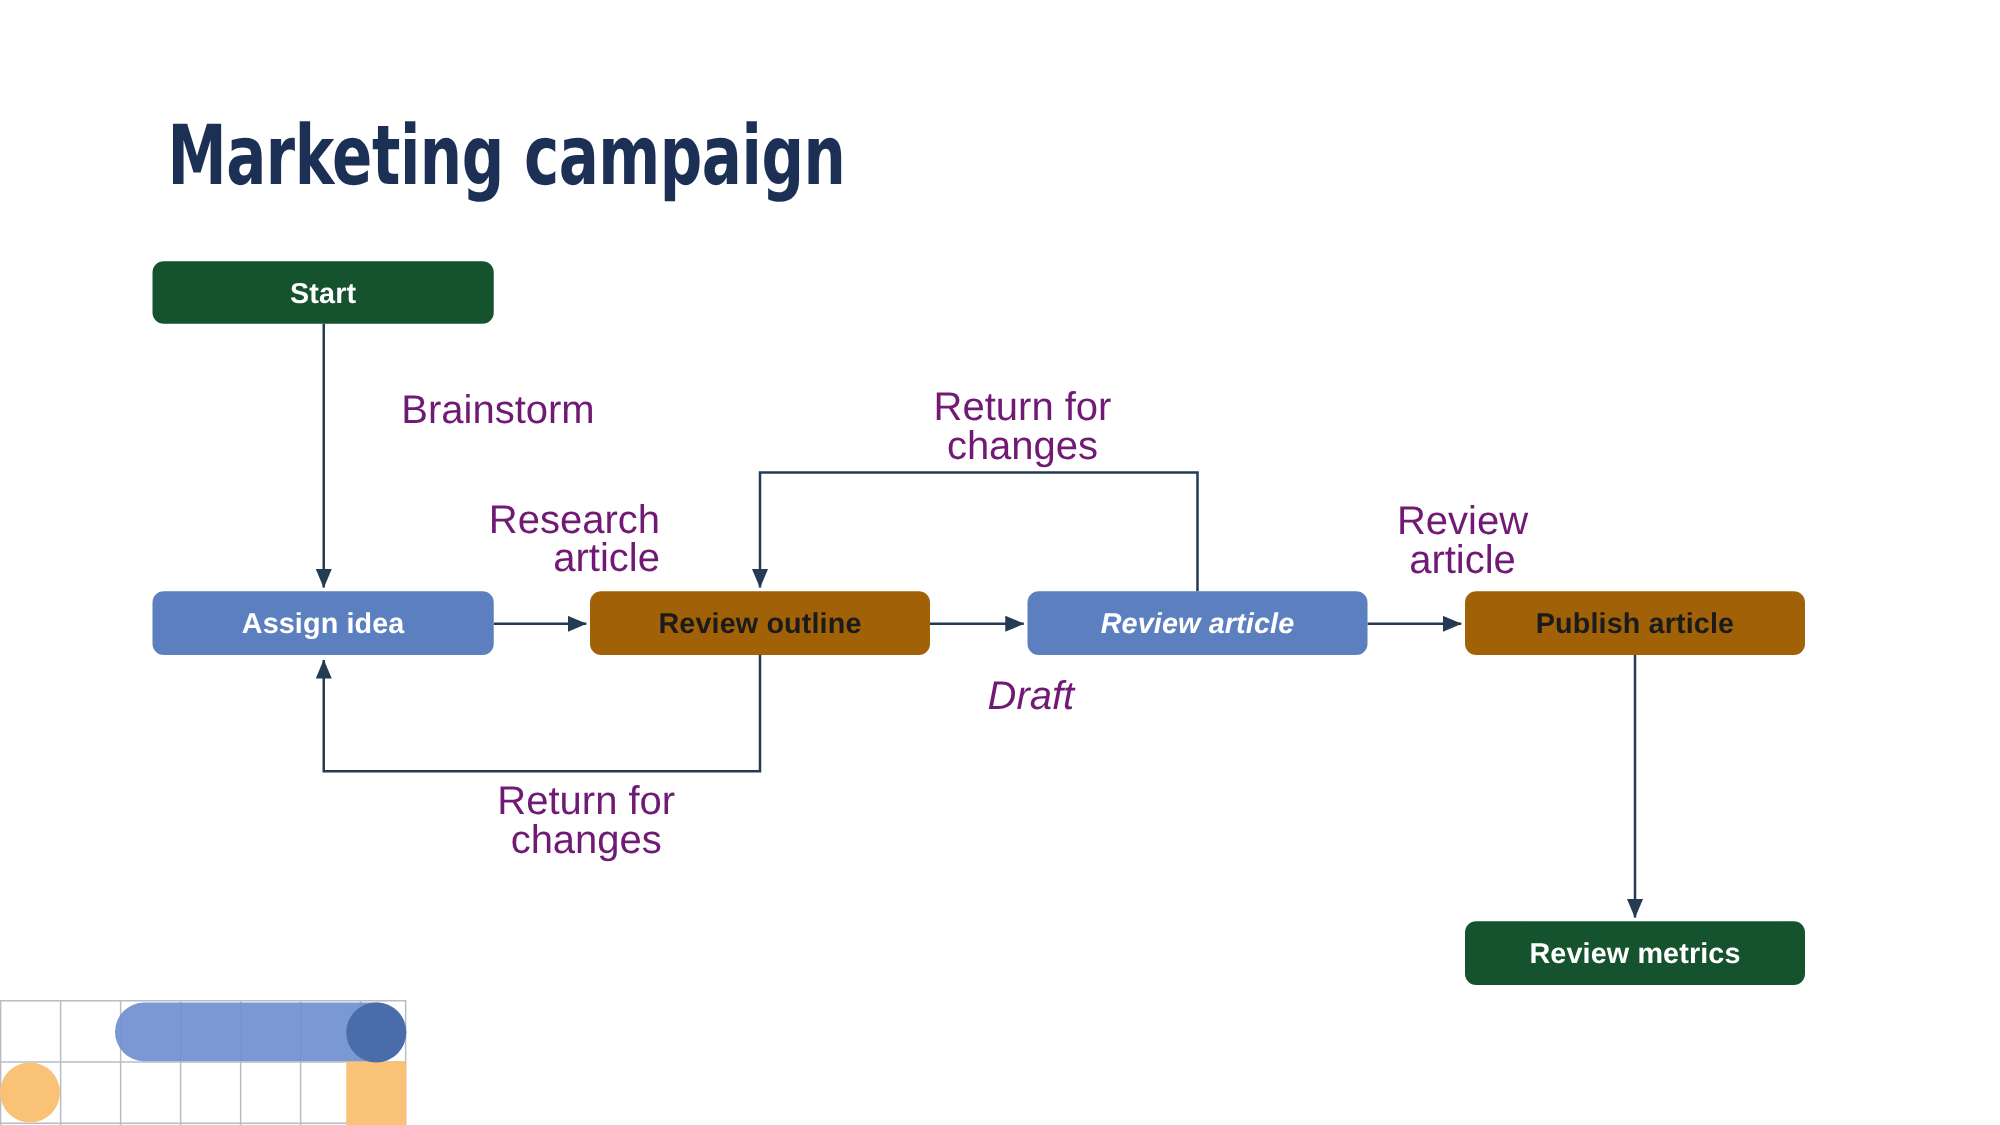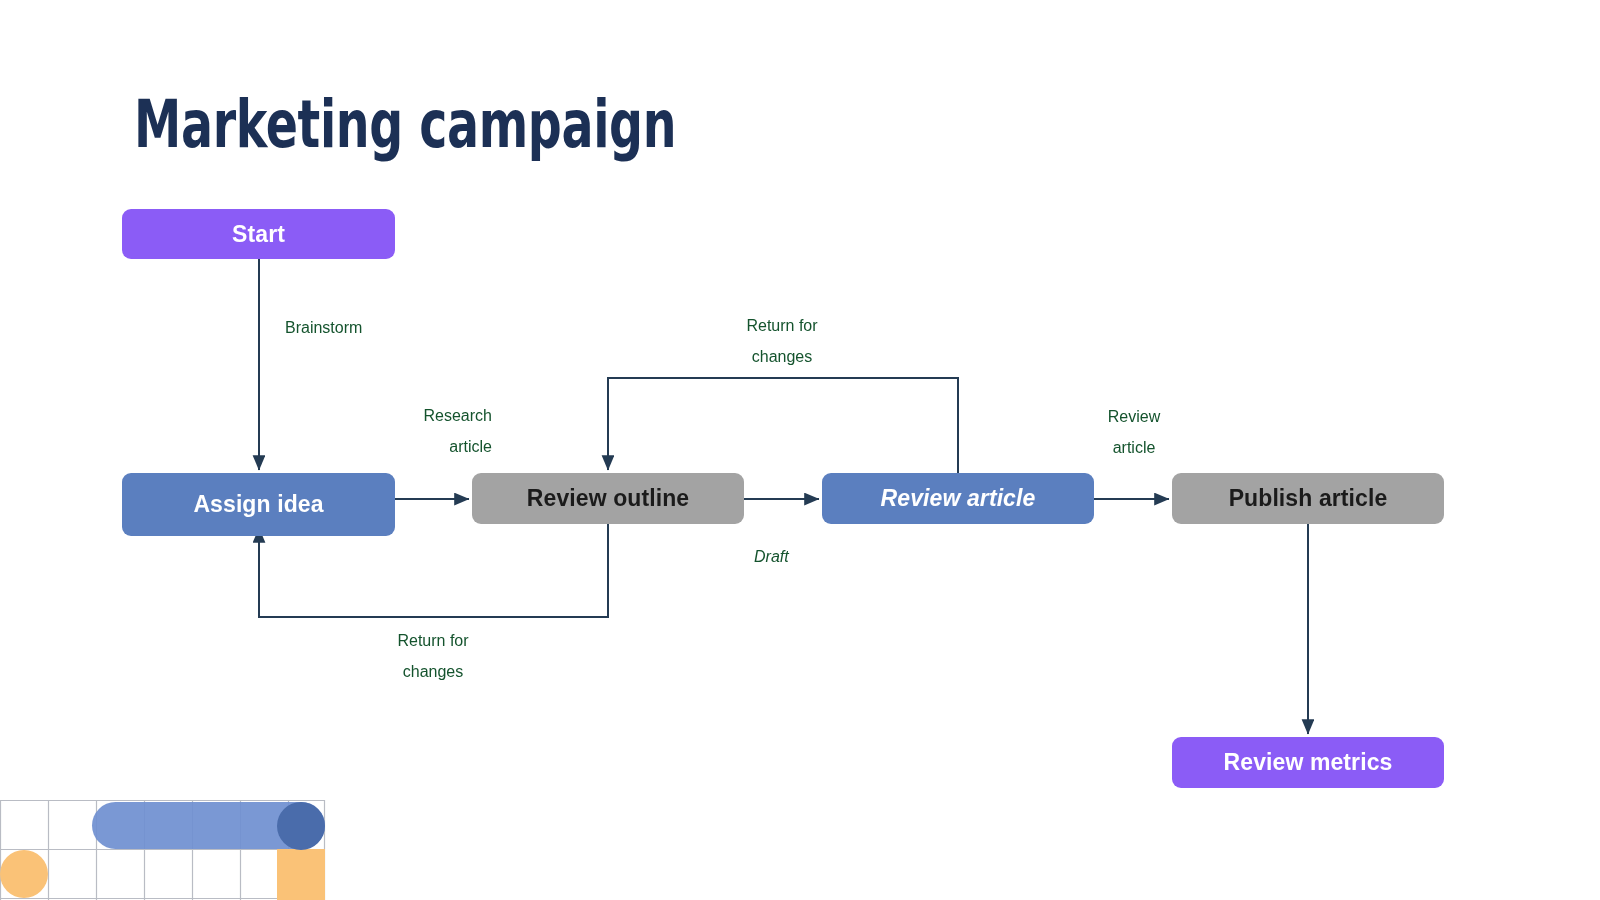--- a/index.html
+++ b/index.html
@@ -71,39 +71,40 @@
     box-sizing: border-box;
     border-radius: 9px;
     display: flex;
     align-items: center;
     justify-content: center;
     font-size: 23px;
     font-weight: 700;
     letter-spacing: 0.1px;
     user-select: none;
   }
-  .node.dark   { background: #8b5cf6; color: #ffffff; }
+  .node.dark   { background: #14532d; color: #ffffff; }
   .node.blue   { background: #5B7FBF; color: #ffffff; }
-  .node.orange { background: #a3a3a3; color: #1b1b1b; }
+  .node.orange { background: #a16207; color: #1b1b1b; }
 
   #node-start          { left: 122px;  top: 209px; width: 273px; height: 50px; }
-  #node-assign-idea    { left: 122px;  top: 473px; width: 273px; height: 63px; }
+  #node-assign-idea    { left: 122px;  top: 473px; width: 273px; height: 51px; }
   #node-review-outline { left: 472px;  top: 473px; width: 272px; height: 51px; }
   #node-review-article { left: 822px;  top: 473px; width: 272px; height: 51px; font-style: italic; }
   #node-publish-article{ left: 1172px; top: 473px; width: 272px; height: 51px; }
   #node-review-metrics { left: 1172px; top: 737px; width: 272px; height: 51px; }
 
   
   .edge-label {
     position: absolute;
-    font-size: 16px;
+    font-size: 32px;
     line-height: 31px;
-    color: #14532d;
+    color: #701a75;
     white-space: pre-line;
     user-select: none;
+    margin-left: 36px;
   }
   .edge-label.center { text-align: center; }
   .edge-label.right  { text-align: right; }
   .edge-label.left   { text-align: left; }
 
   #label-brainstorm      { left: 285px;  top: 312px; width: 220px; }
   #label-research-online { left: 262px;  top: 400px; width: 230px; }
   #label-return-top      { left: 662px;  top: 310px; width: 240px; }
   #label-return-bottom   { left: 313px;  top: 625px; width: 240px; }
   #label-draft           { left: 754px;  top: 541px; width: 180px; font-style: italic; }

